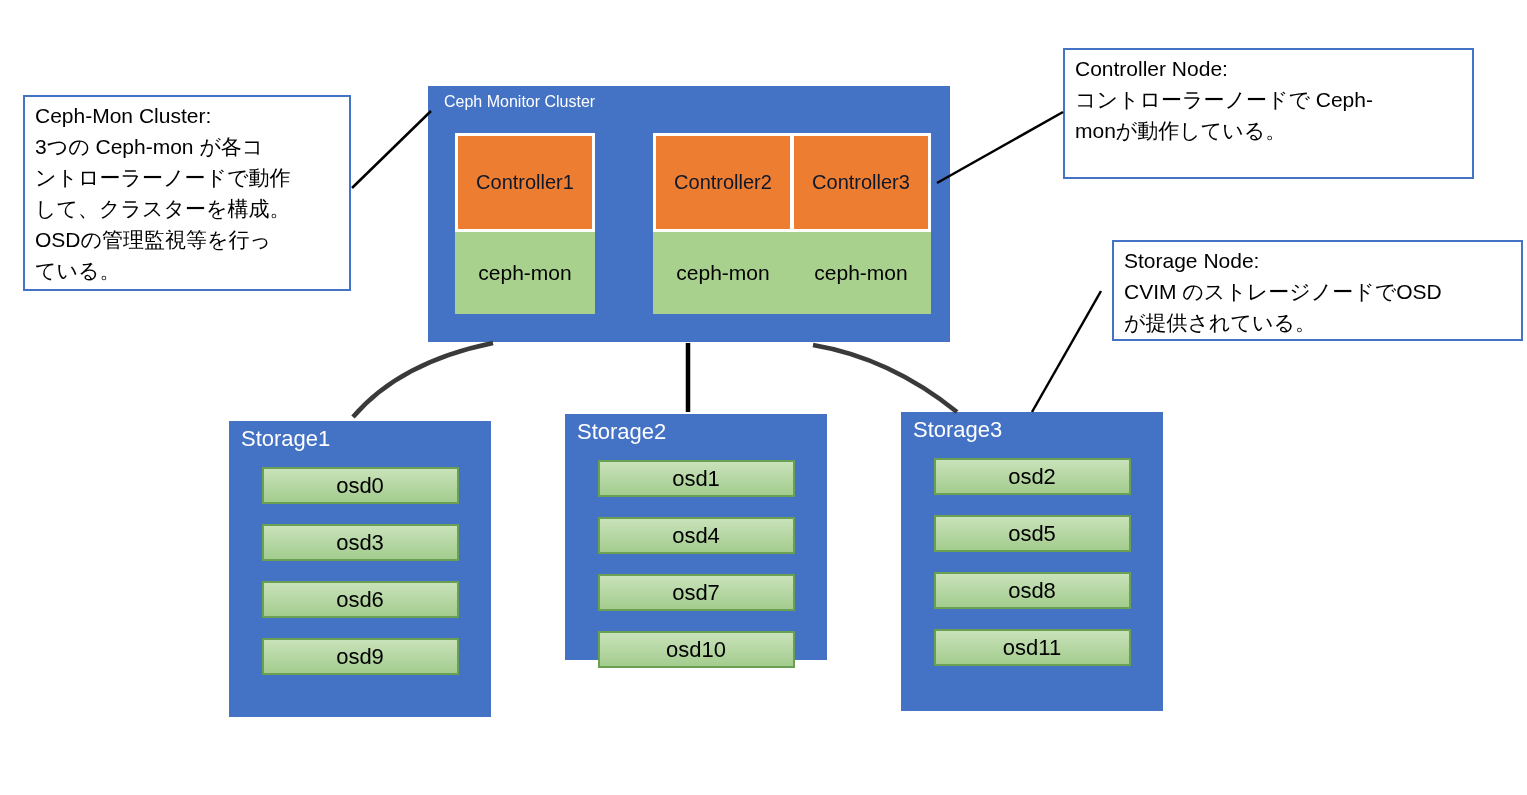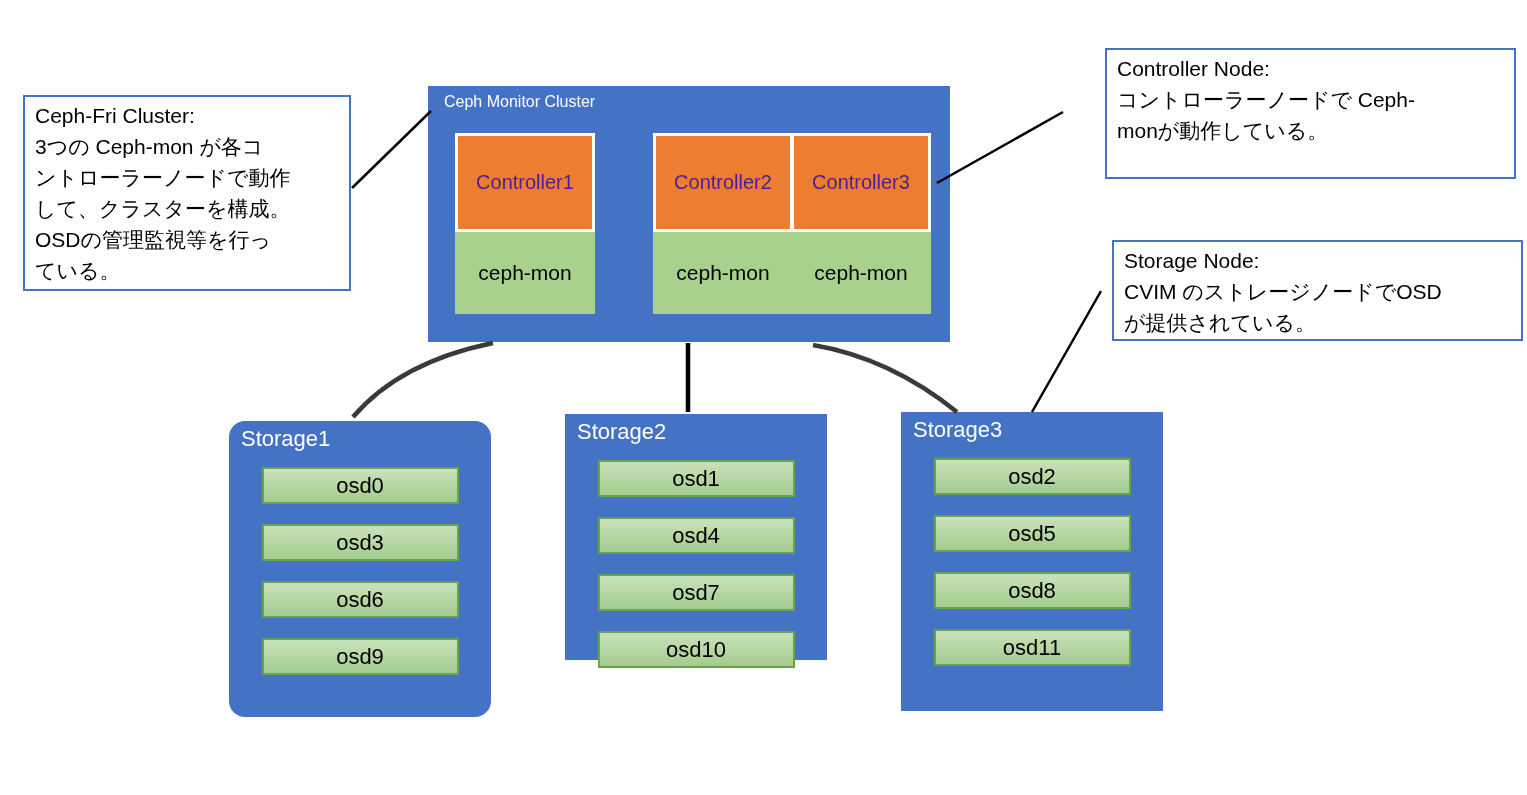--- a/index.html
+++ b/index.html
@@ -7,47 +7,47 @@
     position:relative;width:1527px;height:795px;background:#ffffff;overflow:hidden;
     font-family:"Liberation Sans","DejaVu Sans",sans-serif;color:#000;
   }
   
   .callout{
     position:absolute;background:#ffffff;border:2px solid #4472C4;
     box-sizing:border-box;padding:3px 10px 0 10px;
     font-size:21px;line-height:31px;color:#000;
   }
   .callout-cephmon{left:23px;top:95px;width:328px;height:196px;}
-  .callout-controller{left:1063px;top:48px;width:411px;height:131px;margin-left:42px;}
+  .callout-controller{left:1063px;top:48px;width:411px;height:131px;}
   .callout-storage{left:1112px;top:240px;width:411px;height:101px;}
   
   .monitor-box{
     position:absolute;left:428px;top:86px;width:522px;height:256px;
     background:#4472C4;box-sizing:border-box;
   }
   .monitor-title{
     position:absolute;left:16px;top:7px;color:#ffffff;font-size:16px;
   }
   .node-col{position:absolute;top:47px;width:140px;}
   .node-col.c1{left:27px;} .node-col.c2{left:195px;margin-left:30px;} .node-col.c3{left:363px;}
   .ctrl-box{
     width:140px;height:99px;background:#ED7D31;border:3px solid #ffffff;
     box-sizing:border-box;display:flex;align-items:center;justify-content:center;
-    color:#4c1d95;font-size:20px;
+    color:#0f172a;font-size:20px;
   }
   .mon-box{
     width:140px;height:82px;background:#A9D18E;
     display:flex;align-items:center;justify-content:center;
     color:#000;font-size:21px;
   }
   
   .storage-box{
     position:absolute;width:262px;background:#4472C4;box-sizing:border-box;
   }
-  .storage1{left:229px;top:421px;height:296px;border-radius:16px;}
+  .storage1{left:229px;top:421px;height:296px;}
   .storage2{left:565px;top:414px;height:246px;}
   .storage3{left:901px;top:412px;height:299px;}
   .storage-title{
     position:absolute;left:12px;top:5px;color:#ffffff;font-size:22px;
   }
   .osd-stack{position:absolute;left:0;top:46px;width:262px;}
   .osd{
     width:197px;height:37px;margin:0 auto 20px auto;
     background:linear-gradient(#C9E2BA,#A3CC8E);
     border:2px solid #6AA052;box-sizing:border-box;
@@ -56,21 +56,21 @@
   }
   
   #connectors{position:absolute;left:0;top:0;width:1527px;height:795px;pointer-events:none;}
 </style>
 </head>
 <body>
 
 <div id="canvas">
 
   <div class="callout callout-cephmon">
-    <div>Ceph-Fri Cluster:</div>
+    <div>Ceph-Mon Cluster:</div>
     <div>3つの Ceph-mon が各コ</div>
     <div>ントローラーノードで動作</div>
     <div>して、クラスターを構成。</div>
     <div>OSDの管理監視等を行っ</div>
     <div>ている。</div>
   </div>
 
   <div class="callout callout-controller">
     <div>Controller Node:</div>
     <div>コントローラーノードで Ceph-</div>

